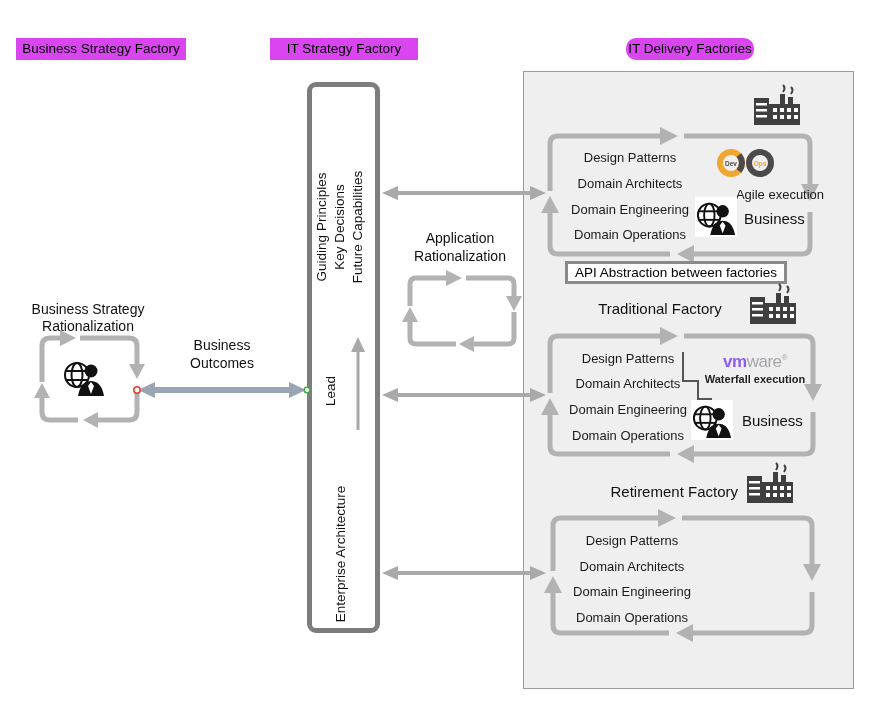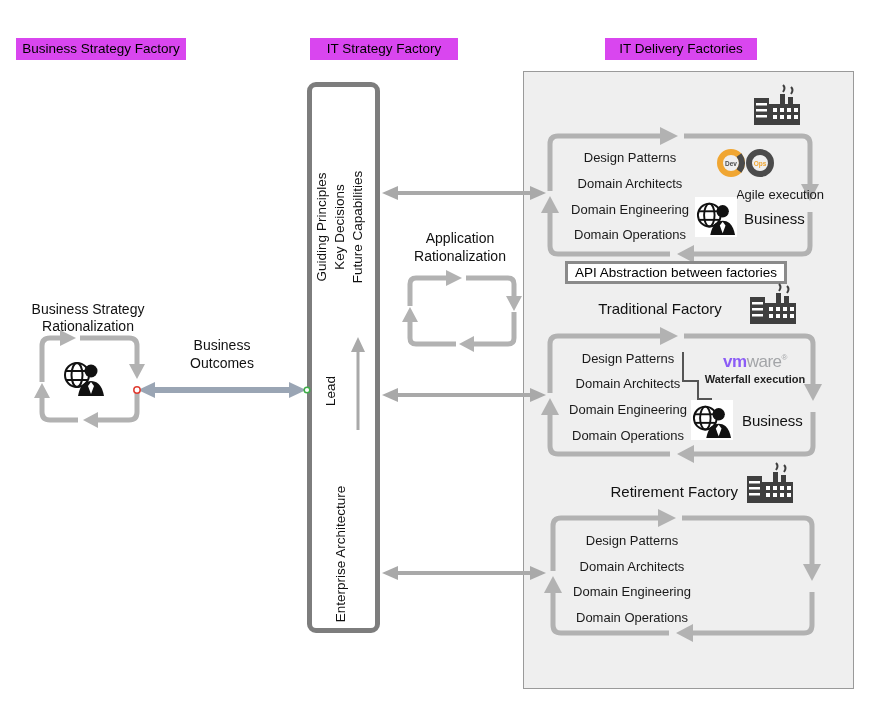--- a/index.html
+++ b/index.html
@@ -30,22 +30,22 @@
   .biz{font-size:15px;color:#111;}
 </style>
 </head>
 <body>
 
 <div id="stage">
 
   <div id="panel" class="abs"></div>
 
   <div class="abs badge" style="left:16px;top:38px;width:170px;">Business Strategy Factory</div>
-  <div class="abs badge" style="left:270px;top:38px;width:148px;margin-left:40px;">IT Strategy Factory</div>
-  <div class="abs badge" style="left:605px;top:38px;width:152px;">IT Delivery Factories</div>
+  <div class="abs badge" style="left:270px;top:38px;width:148px;">IT Strategy Factory</div>
+  <div class="abs badge" style="left:626px;top:38px;width:128px;border-radius:10px;">IT Delivery Factories</div>
 
   <div id="stratbox" class="abs"></div>
   <div class="abs rot preline" style="left:213px;top:197px;width:260px;height:60px;font-size:13.5px;line-height:1.35;">Guiding Principles
 Key Decisions
 Future Capabilities</div>
   <div class="abs rot" style="left:303px;top:381px;width:60px;height:20px;font-size:13.5px;">Lead</div>
   <div class="abs rot" style="left:233px;top:544px;width:220px;height:20px;font-size:13.5px;">Enterprise Architecture</div>
 
   <svg class="layer" width="872" height="704" viewBox="0 0 872 704">
 

